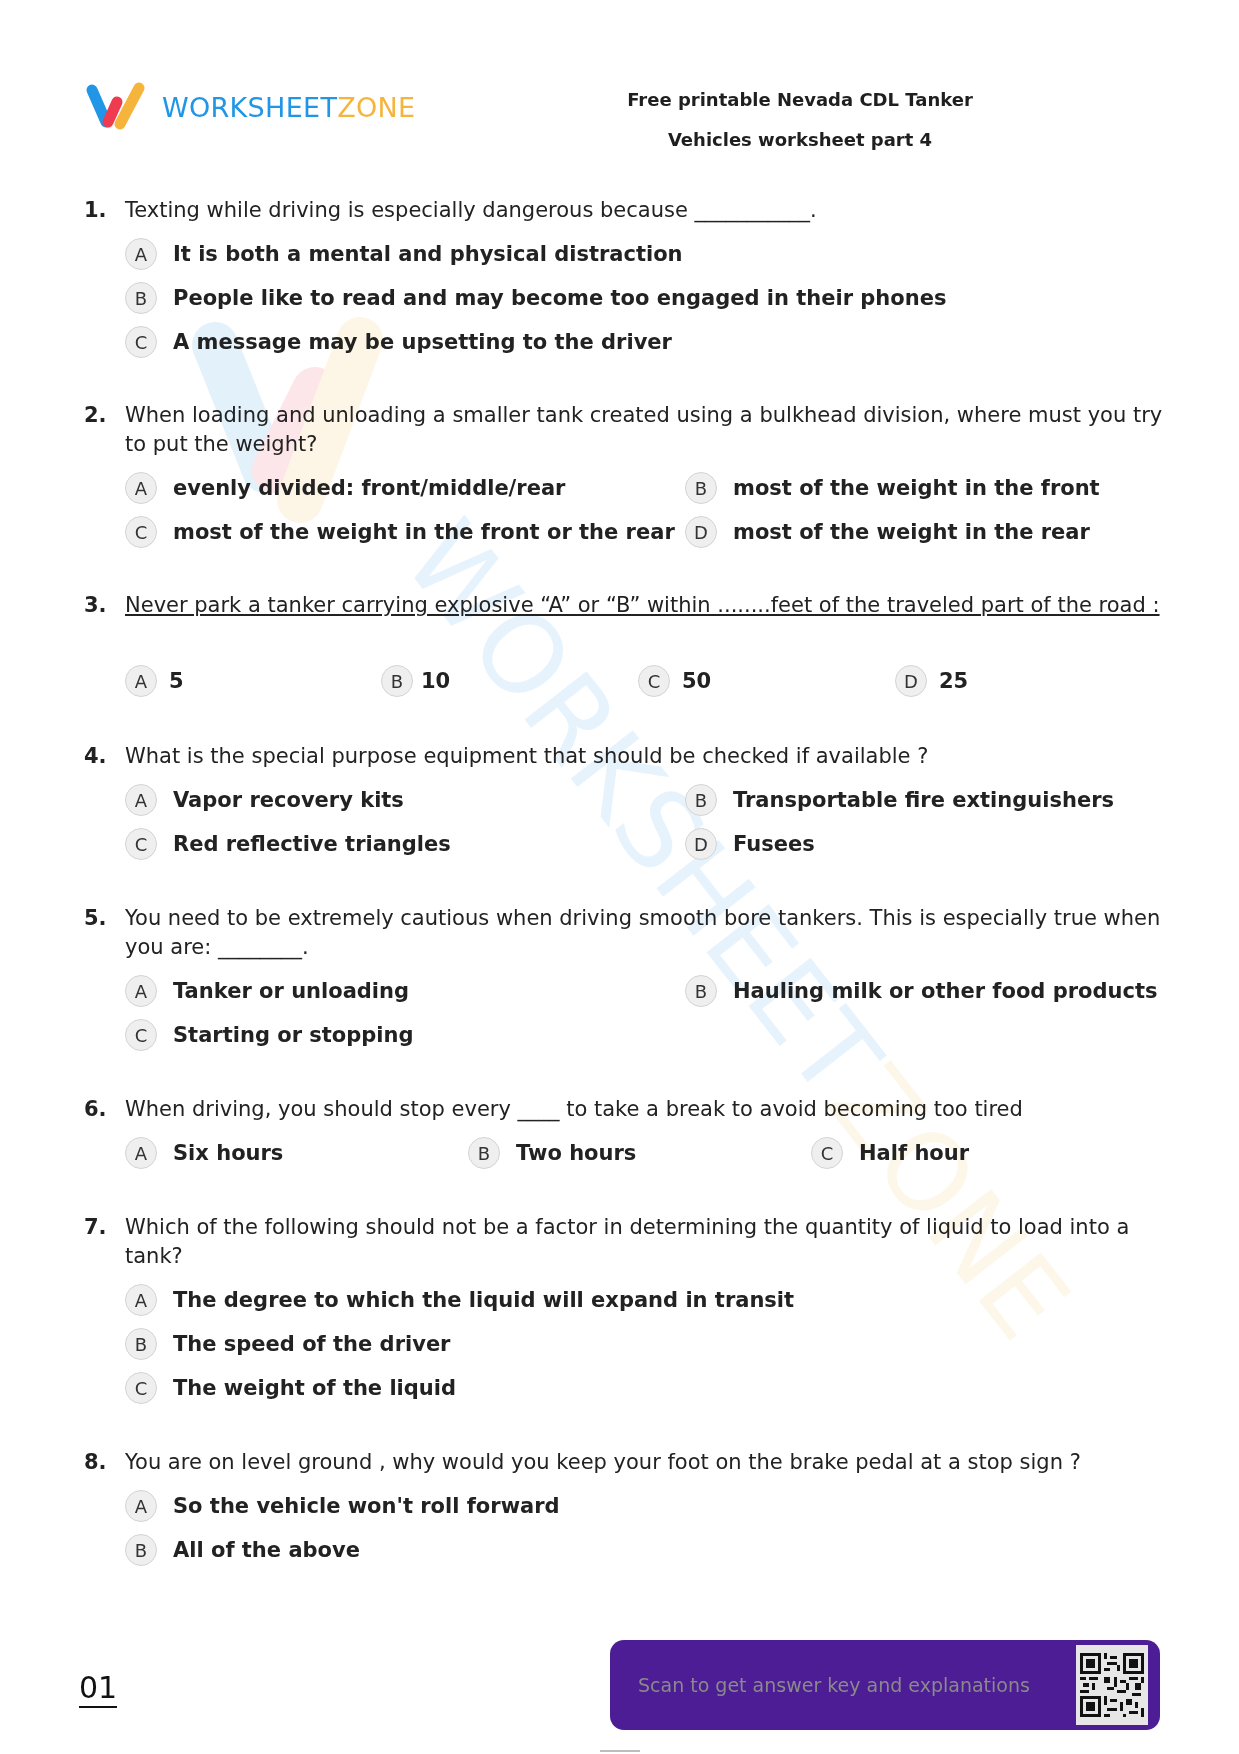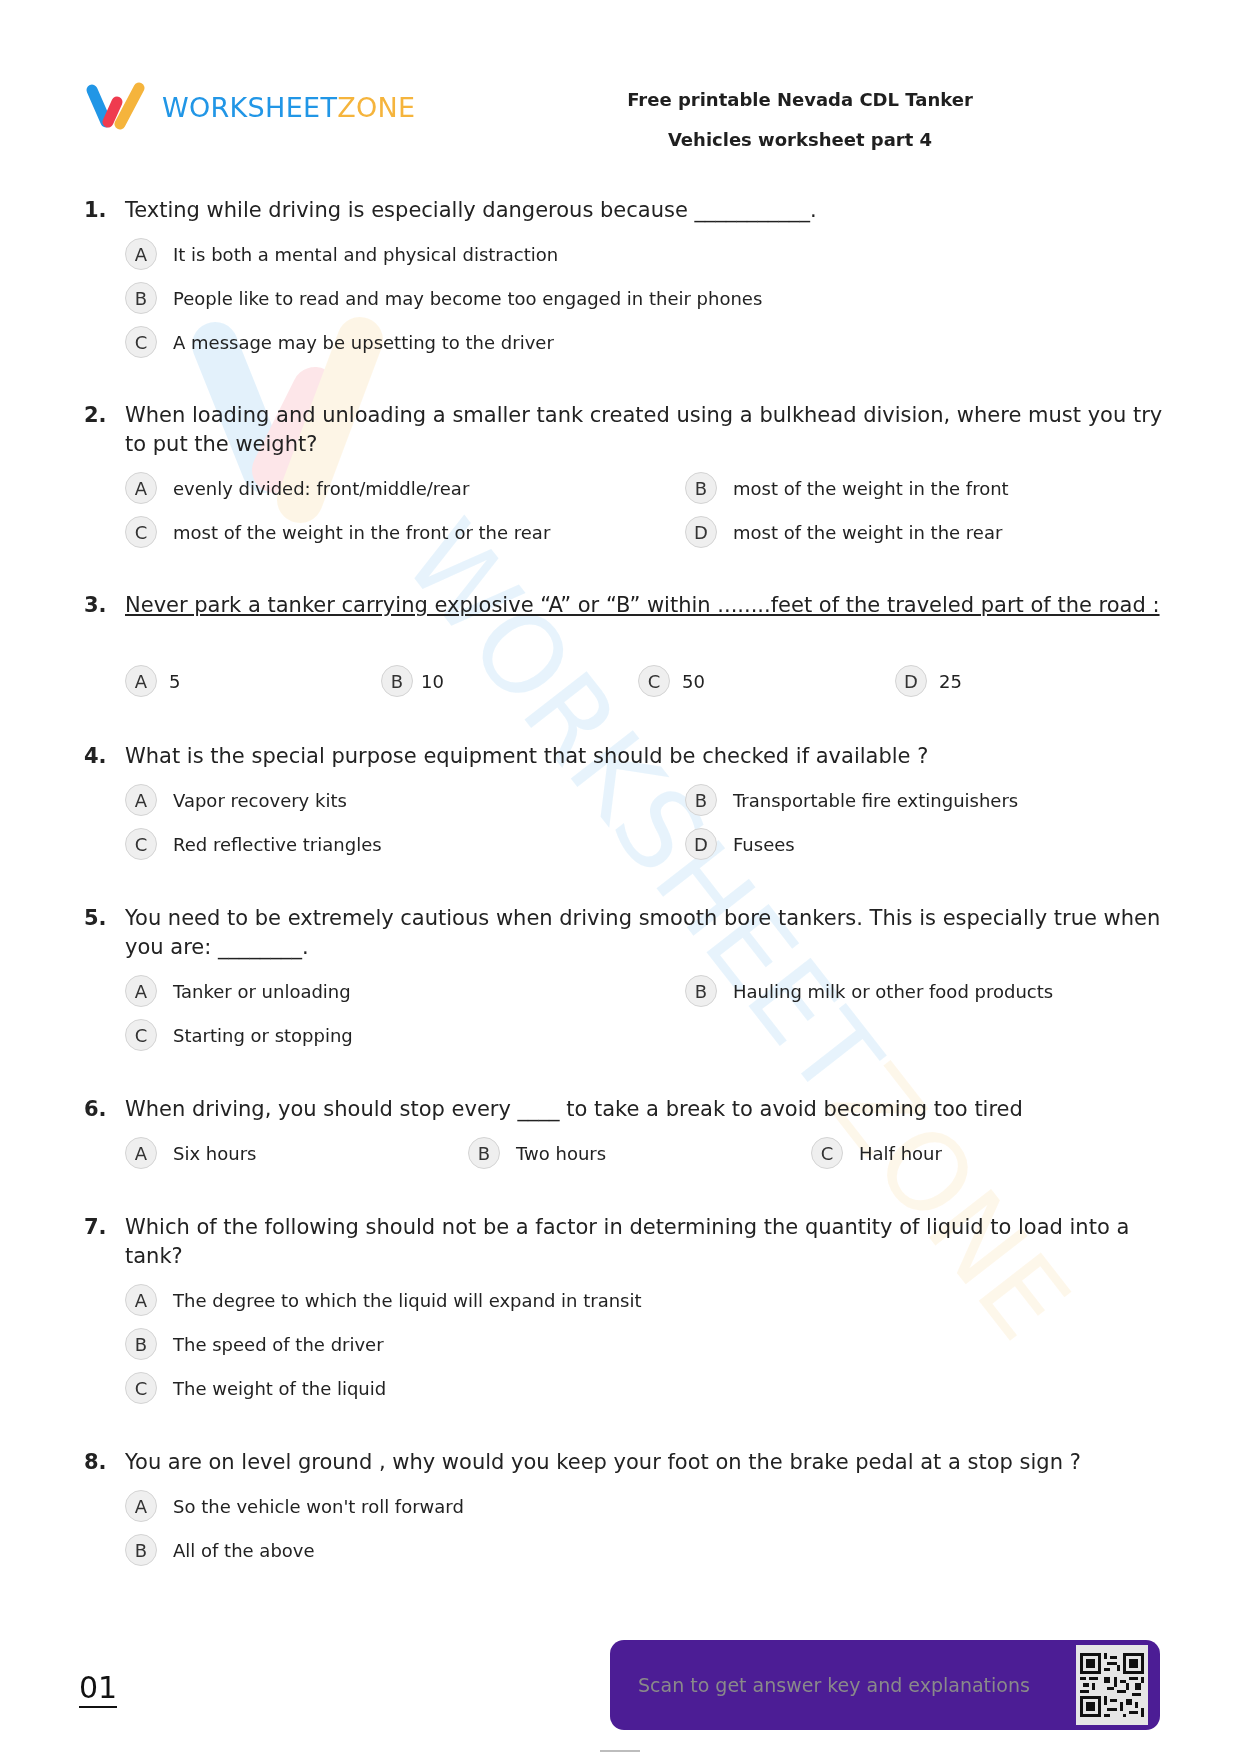--- a/index.html
+++ b/index.html
@@ -20,21 +20,21 @@
   .questions { position: absolute; left: 0; top: 0; width: 1239px; height: 1754px; z-index: 1; }
   .q { position: absolute; left: 84px; width: 1090px; }
   .q-head { display: flex; font-family: "DejaVu Sans", sans-serif; font-size: 21px; line-height: 29px; color: #222; }
   .q-num { width: 41px; flex: 0 0 41px; font-weight: bold; }
   .q-text { flex: 1; }
   .opts { position: relative; margin-left: 41px; }
   .opt { position: absolute; display: flex; align-items: center; height: 34px; }
   .badge { width: 32px; height: 32px; border-radius: 50%; background: #efefef; border: 1px solid #d4d4d4;
            display: flex; align-items: center; justify-content: center;
            font-family: "DejaVu Sans", sans-serif; font-size: 18px; color: #333; flex: 0 0 32px; }
-  .opt-text { margin-left: 16px; font-family: "DejaVu Sans", sans-serif; font-size: 18px; color: #222; white-space: nowrap; }
+  .opt-text { margin-left: 16px; font-family: "DejaVu Sans", sans-serif; font-size: 21px; color: #222; white-space: nowrap; font-weight: bold; }
 
   .footer-page { position: absolute; left: 79px; top: 1672px; font-family: "DejaVu Sans", sans-serif; font-weight: normal;
                  font-size: 30px; color: #111; border-bottom: 2px solid #111; line-height: 32px; padding-bottom: 2px; z-index: 1; }
   .qr-box { position: absolute; left: 610px; top: 1640px; width: 550px; height: 90px; background: #4c1d95; border-radius: 14px;
             display: flex; align-items: center; z-index: 1; }
   .qr-label { margin-left: 28px; font-family: "DejaVu Sans", sans-serif; font-size: 19px; color: #8a8a8a; flex: 1; }
   .qr-code { width: 72px; height: 80px; background: #e6e6e6; margin-right: 12px; display: flex; align-items: center; justify-content: center; }
   .bottom-line { position: absolute; left: 600px; top: 1750px; width: 40px; height: 2px; background: #bdbdbd; }
 </style>
 </head>

